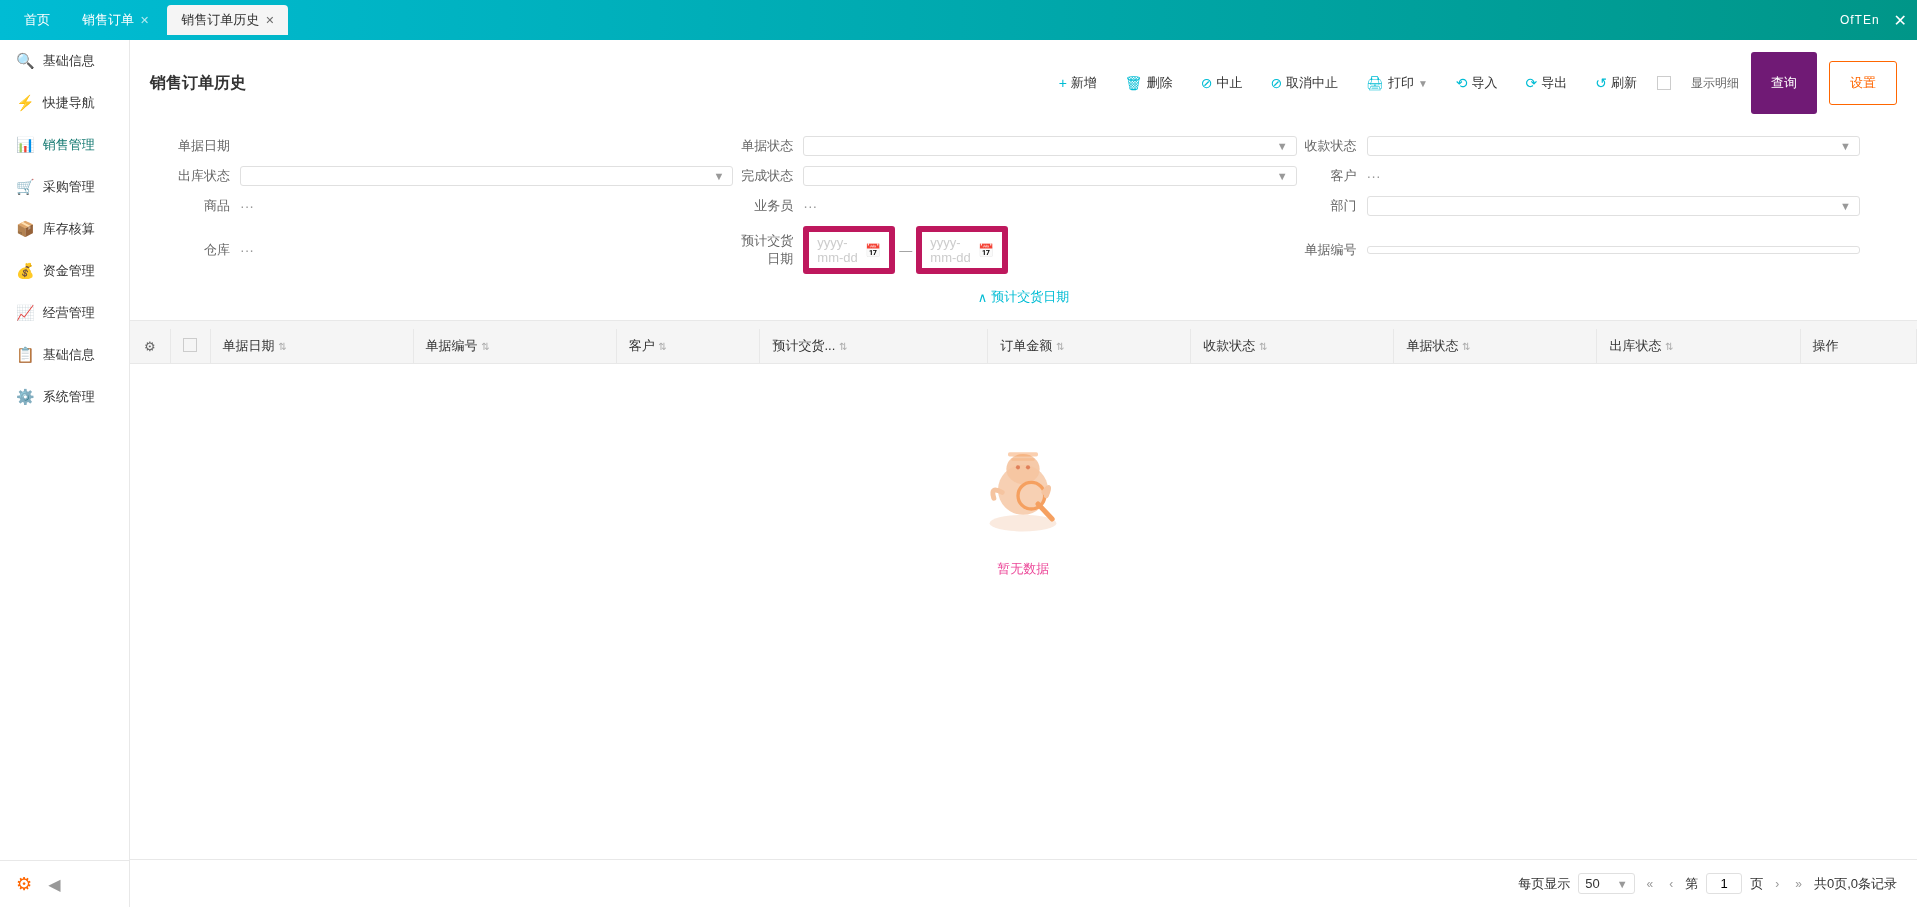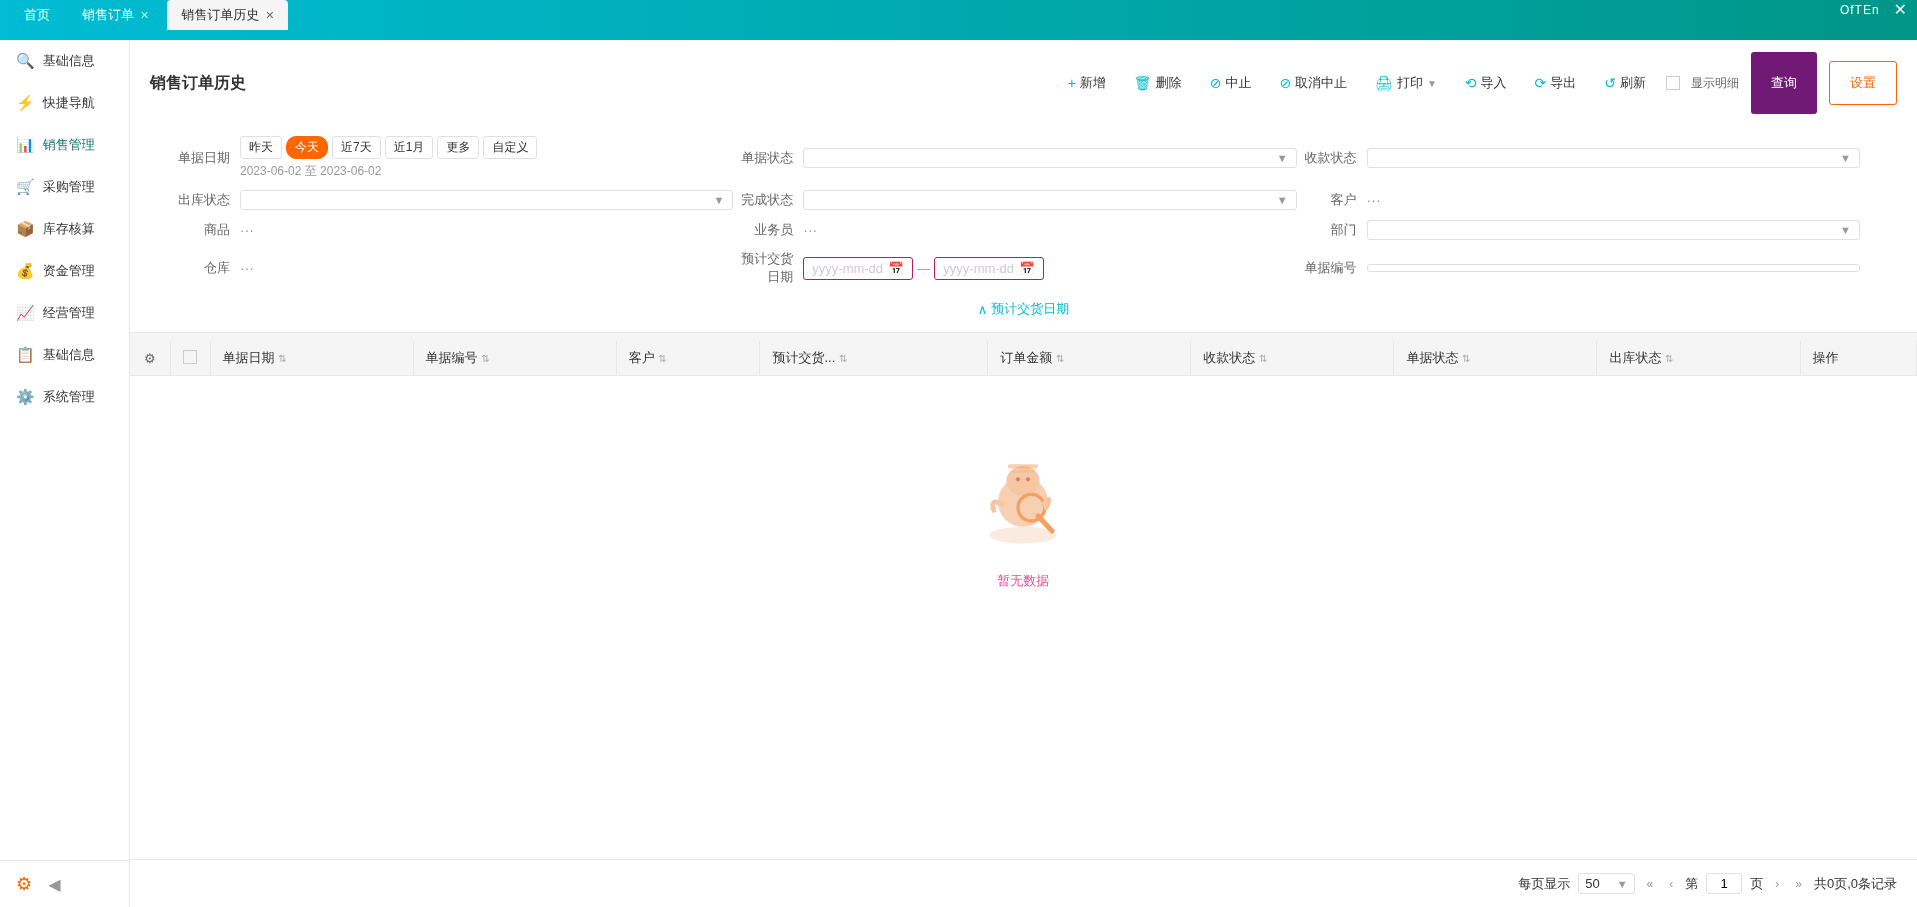--- a/index.html
+++ b/index.html
@@ -3,21 +3,21 @@
   <meta charset="utf-8">
   <style>
     * { box-sizing: border-box; margin: 0; padding: 0; font-family: 'Microsoft YaHei', Arial, sans-serif; font-size: 13px; }
     body { display: flex; flex-direction: column; height: 907px; width: 1917px; overflow: hidden; background: #f5f5f5; }
 
     
     .top-bar {
       height: 40px;
       background: linear-gradient(to right, #00bcd4, #009688);
       display: flex;
-      align-items: flex-start;
+      align-items: center;
       padding: 0 10px;
       flex-shrink: 0;
     }
     .top-bar-tabs {
       display: flex;
       align-items: center;
       gap: 4px;
       flex: 1;
     }
     .tab-item {
@@ -202,27 +202,27 @@
       min-width: 180px;
       color: #ccc;
       font-size: 12px;
     }
     .date-input-group {
       display: flex;
       align-items: center;
       gap: 4px;
     }
     .date-input {
-      border: 1px solid #be185d;
+      border: 6px solid #be185d;
       border-radius: 3px;
       padding: 3px 8px;
       background: #fff;
       color: #ccc;
       font-size: 12px;
-      width: 110px;
+      width: 92px;
       display: flex;
       align-items: center;
       justify-content: space-between;
     }
     .calendar-icon { color: #00bcd4; cursor: pointer; }
     .collapse-btn {
       text-align: center;
       color: #00bcd4;
       cursor: pointer;
       font-size: 12px;
@@ -440,47 +440,34 @@
             <span>导入</span>
           </div>
           <div class="toolbar-btn">
             <span class="btn-icon" style="color:#00bcd4;">⟳</span>
             <span>导出</span>
           </div>
           <div class="toolbar-btn">
             <span class="btn-icon" style="color:#00bcd4;">↺</span>
             <span>刷新</span>
           </div>
-          <div style="display:flex;align-items:center;gap:11px;">
+          <div style="display:flex;align-items:center;gap:20px;">
             <div class="checkbox-display"></div>
             <span class="show-detail-label">显示明细</span>
           </div>
           <button class="query-btn">查询</button>
           <button class="set-btn">设置</button>
         </div>
       </div>
 
       <div class="filter-area">
 
         <div class="filter-full-row">
           <div class="filter-section">
             <span class="filter-label">单据日期</span>
-            <div class="filter-content">
-              <div style="display:flex;align-items:center;gap:4px;flex-wrap:wrap;">
-                <span class="date-btn">昨天</span>
-                <span class="date-btn active">今天</span>
-                <span class="date-btn">近7天</span>
-                <span class="date-btn">近1月</span>
-                <span class="date-btn">更多</span>
-                <span class="date-btn">自定义</span>
-              </div>
-              <div style="margin-top:4px;">
-                <span class="date-range-text">2023-06-02 至 2023-06-02</span>
-              </div>
-            </div>
           </div>
           <div class="filter-section">
             <span class="filter-label">单据状态</span>
             <div class="filter-content">
               <div class="select-control">
                 <span class="placeholder"></span>
                 <span class="select-arrow">▼</span>
               </div>
             </div>
           </div>

